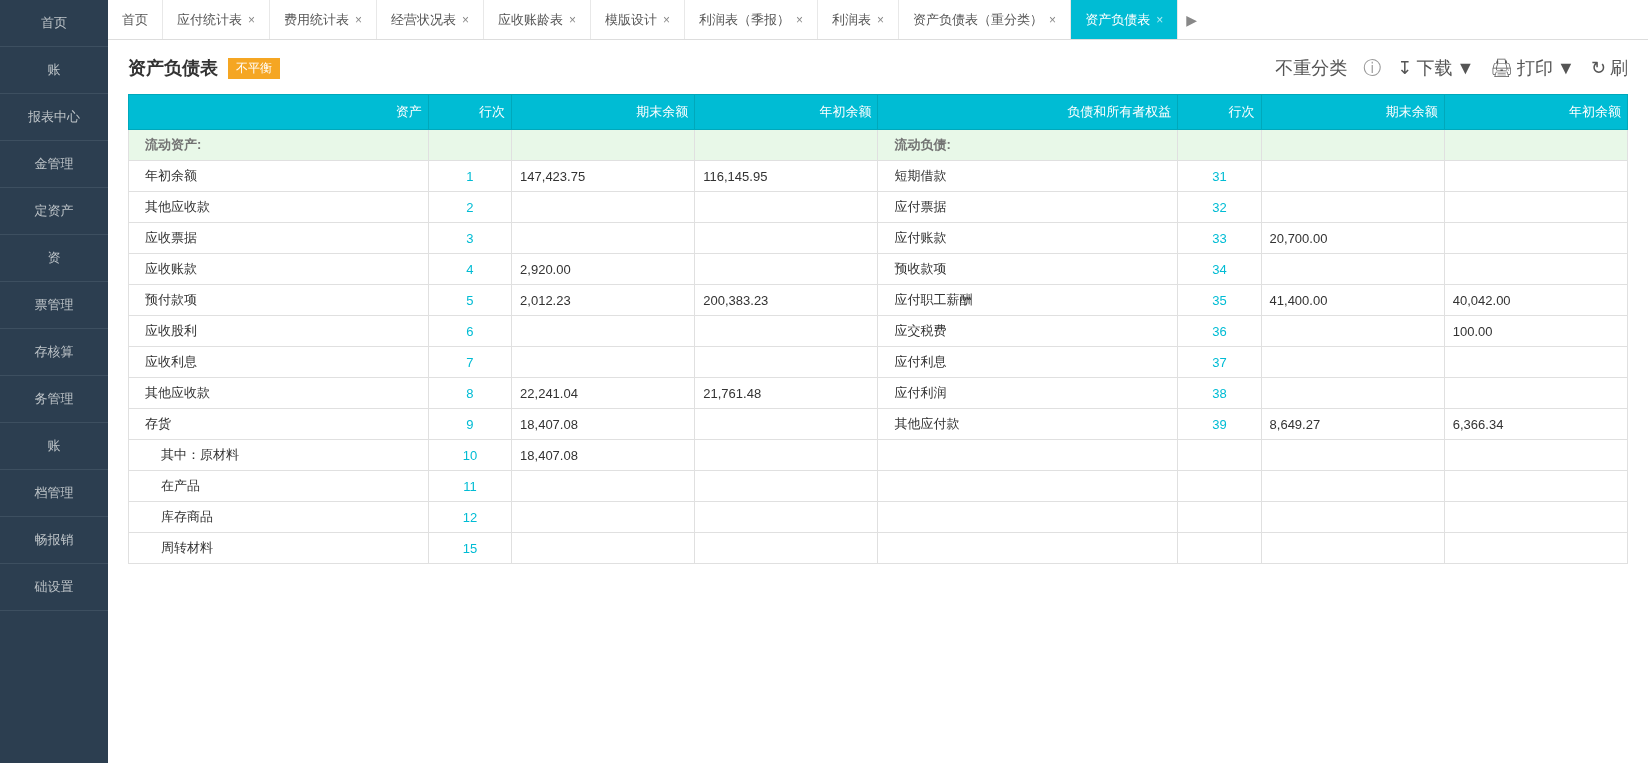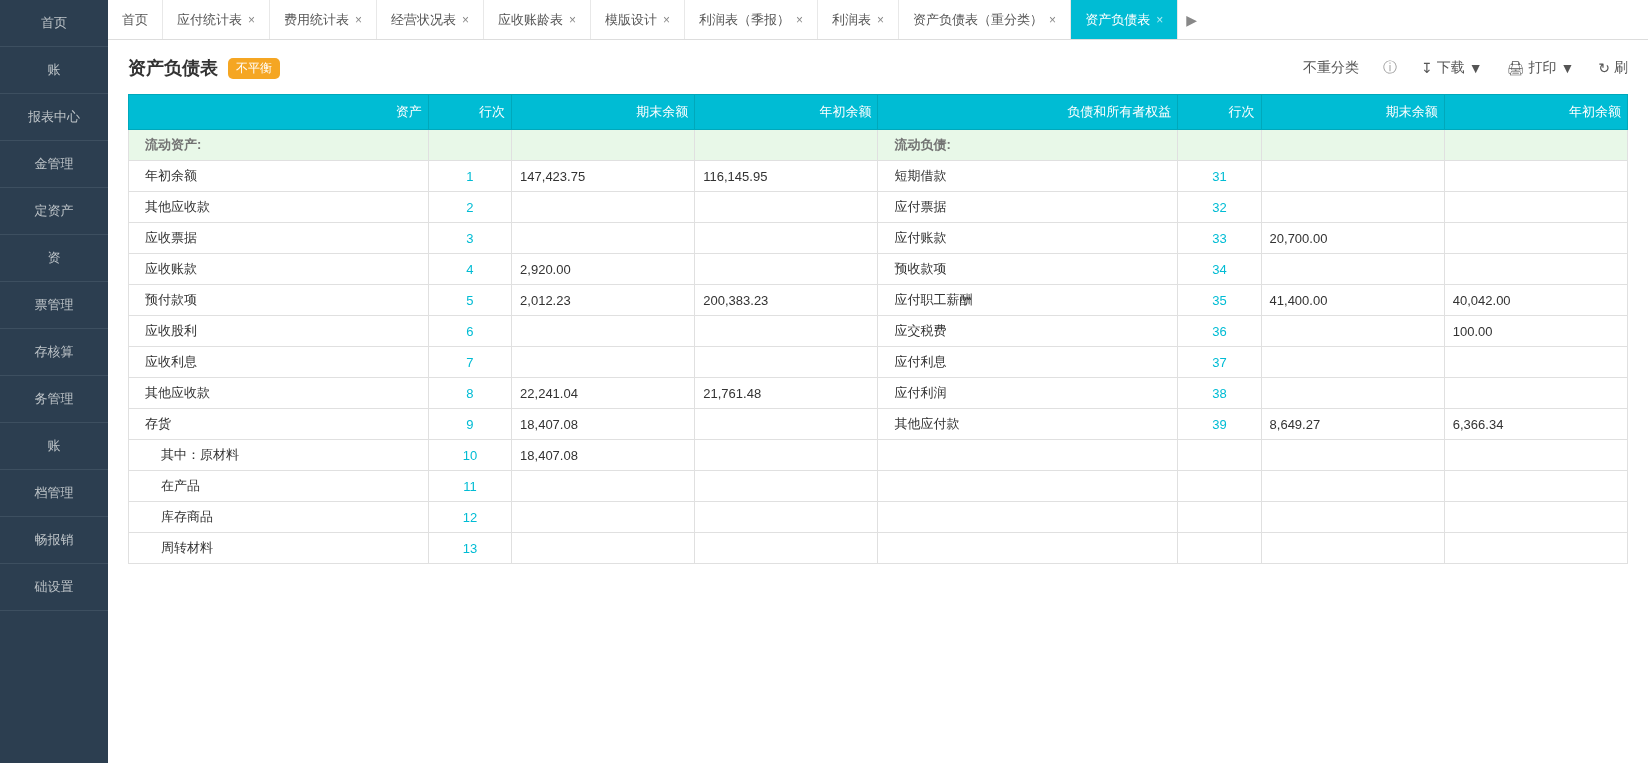--- a/index.html
+++ b/index.html
@@ -99,27 +99,27 @@
     .page-title {
       font-size: 18px;
       font-weight: bold;
       color: #333;
     }
     .badge-unbalanced {
       background: #f5a623;
       color: #fff;
       font-size: 12px;
       padding: 2px 8px;
-      border-radius: 5px;
+      border-radius: 0;
     }
     .header-actions {
       display: flex;
       align-items: flex-end;
-      gap: 24px;
-      font-size: 14px;
+      gap: 16px;
+      font-size: 18px;
       color: #555;
     }
     .header-actions .action-btn {
       display: flex;
       align-items: center;
       gap: 4px;
       cursor: pointer;
       color: #555;
     }
 
@@ -382,21 +382,21 @@
       <td class="num-col">12</td>
       <td class="val-col"></td>
       <td class="val-col"></td>
       <td class="name-col"></td>
       <td class="num-col"></td>
       <td class="val-col"></td>
       <td class="val-col"></td>
     </tr>
           <tr>
       <td class="name-col-indent">周转材料</td>
-      <td class="num-col">13</td>
+      <td class="num-col">15</td>
       <td class="val-col"></td>
       <td class="val-col"></td>
       <td class="name-col"></td>
       <td class="num-col"></td>
       <td class="val-col"></td>
       <td class="val-col"></td>
     </tr>
         </tbody>
     </table>
 

